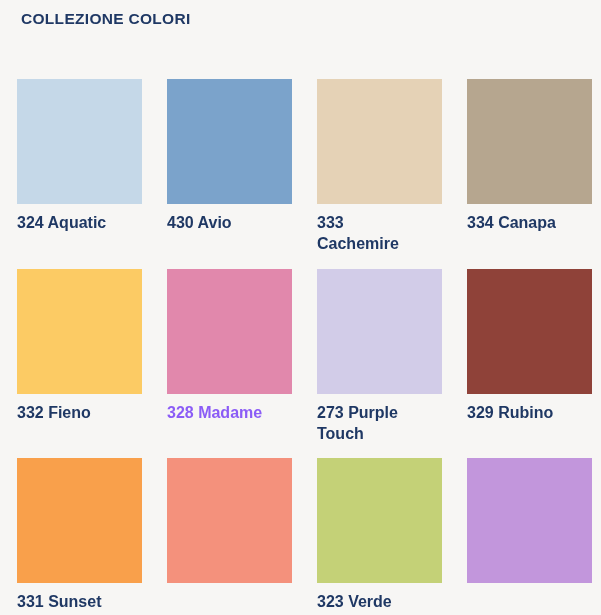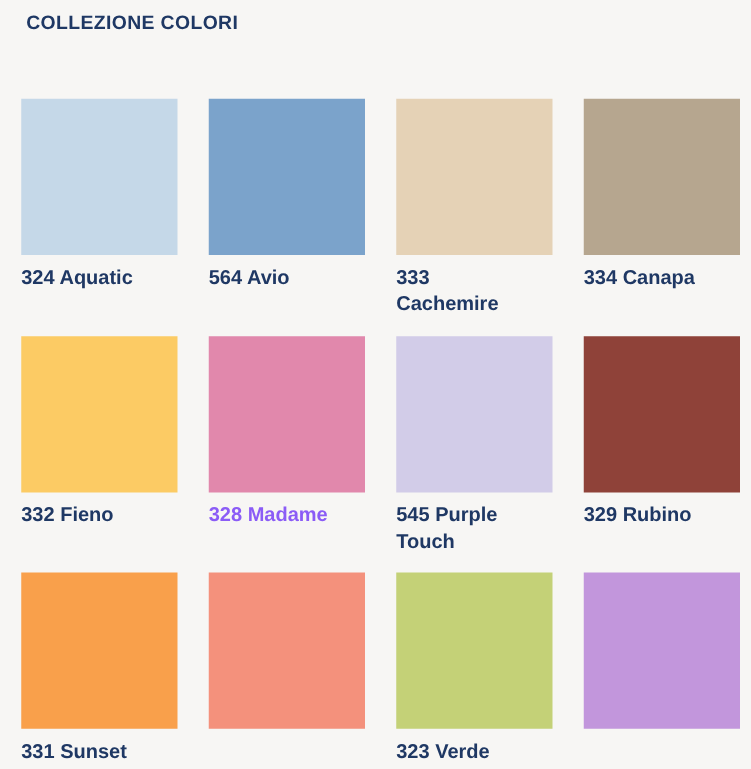--- a/index.html
+++ b/index.html
@@ -64,41 +64,41 @@
 
   <div class="collection-title" style="color: rgb(31, 56, 100);">COLLEZIONE COLORI</div>
 
   <div class="swatch-grid">
       <div class="swatch-cell">
         <div class="swatch-chip" style="background: rgb(197, 216, 232);"></div>
         <div class="swatch-label" style="color: rgb(31, 56, 100);">324 Aquatic</div>
       </div>
       <div class="swatch-cell">
         <div class="swatch-chip" style="background: rgb(123, 163, 203);"></div>
-        <div class="swatch-label" style="color: rgb(31, 56, 100);">564 Avio</div>
+        <div class="swatch-label" style="color: rgb(31, 56, 100);">430 Avio</div>
       </div>
       <div class="swatch-cell">
         <div class="swatch-chip" style="background: rgb(229, 210, 182);"></div>
         <div class="swatch-label" style="color: rgb(31, 56, 100);">333 Cachemire</div>
       </div>
       <div class="swatch-cell">
         <div class="swatch-chip" style="background: rgb(182, 166, 143);"></div>
         <div class="swatch-label" style="color: rgb(31, 56, 100);">334 Canapa</div>
       </div>
       <div class="swatch-cell">
         <div class="swatch-chip" style="background: rgb(252, 203, 100);"></div>
         <div class="swatch-label" style="color: rgb(31, 56, 100);">332 Fieno</div>
       </div>
       <div class="swatch-cell">
         <div class="swatch-chip" style="background: rgb(225, 136, 172);"></div>
         <div class="swatch-label" style="color: #8b5cf6;">328 Madame</div>
       </div>
       <div class="swatch-cell">
         <div class="swatch-chip" style="background: rgb(210, 204, 232);"></div>
-        <div class="swatch-label" style="color: rgb(31, 56, 100);">545 Purple Touch</div>
+        <div class="swatch-label" style="color: rgb(31, 56, 100);">273 Purple Touch</div>
       </div>
       <div class="swatch-cell">
         <div class="swatch-chip" style="background: rgb(143, 66, 57);"></div>
         <div class="swatch-label" style="color: rgb(31, 56, 100);">329 Rubino</div>
       </div>
       <div class="swatch-cell">
         <div class="swatch-chip" style="background: rgb(249, 160, 75);"></div>
         <div class="swatch-label" style="color: rgb(31, 56, 100);">331 Sunset</div>
       </div>
       <div class="swatch-cell">

